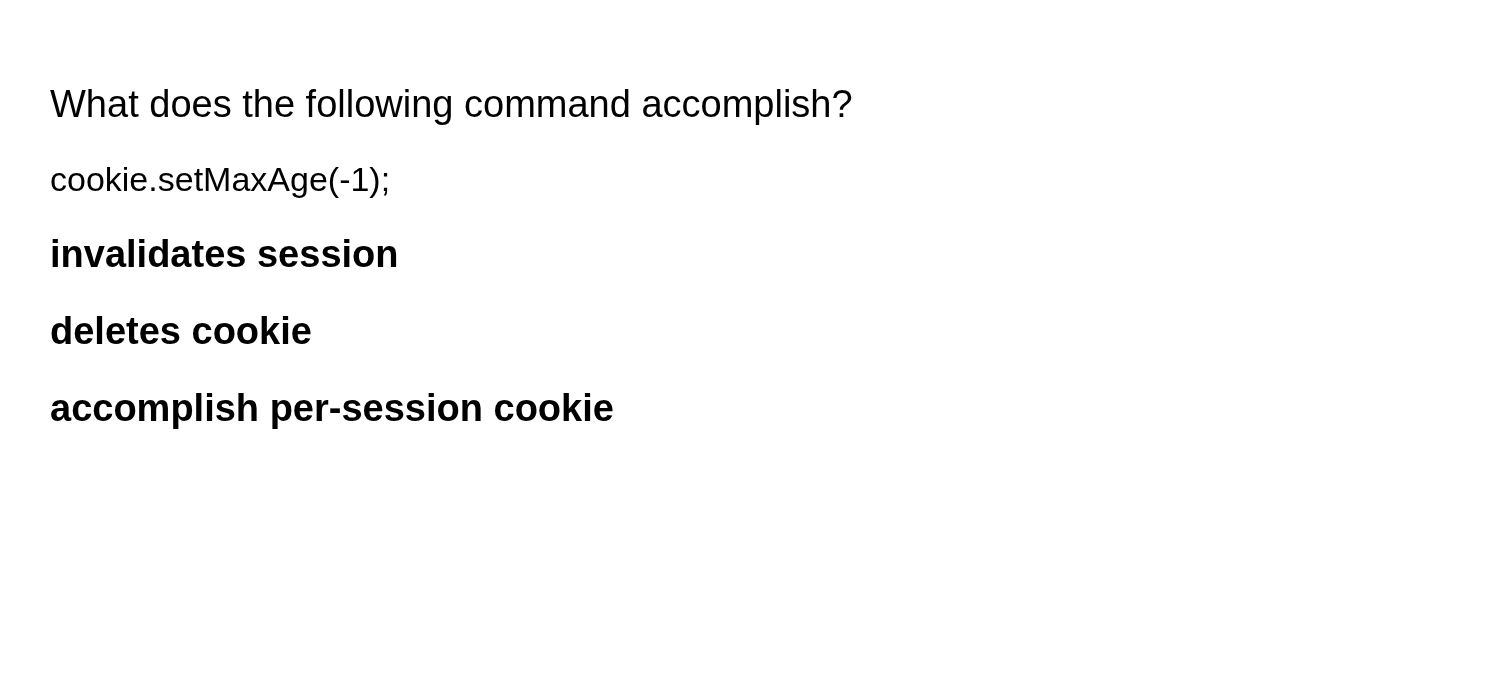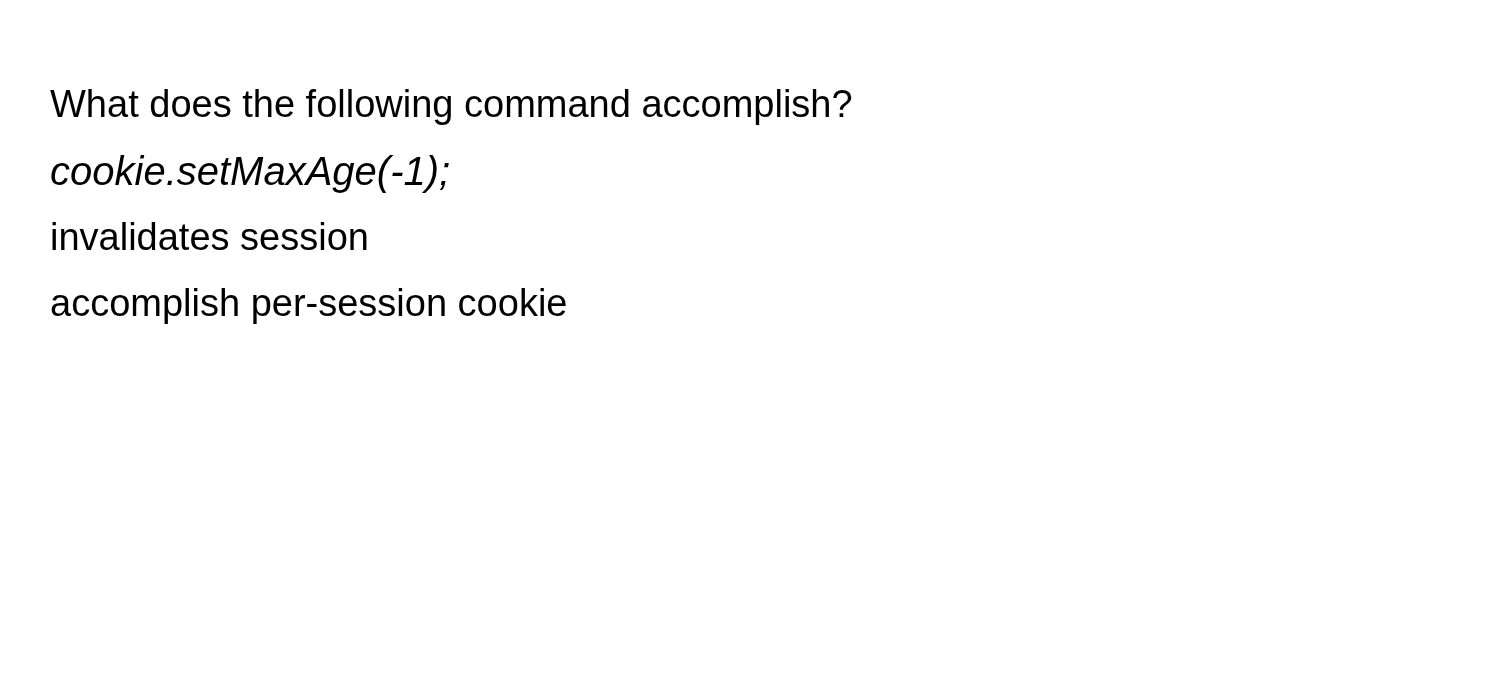--- a/index.html
+++ b/index.html
@@ -11,40 +11,40 @@
       width: 1500px;
       height: 688px;
       background: #ffffff;
       font-family: -apple-system, BlinkMacSystemFont, "Segoe UI", Helvetica, Arial, sans-serif;
       color: #000000;
       padding: 80px 50px;
     }
     .content {
       display: flex;
       flex-direction: column;
-      gap: 16px;
+      gap: 28px;
     }
     .question-line {
       font-size: 38px;
       line-height: 1.3;
       font-weight: 400;
     }
     .code-line {
-      font-size: 40px;
+      font-size: 34px;
       line-height: 1.3;
       font-weight: 400;
-      font-style: italic;
     }
     .option-line {
       font-size: 38px;
       line-height: 1.3;
-      font-weight: 400;
+      font-weight: 700;
     }
   </style>
 </head>
 <body>
 
 <div class="content">
   <div class="question-line">What does the following command accomplish?</div>
   <div class="code-line">cookie.setMaxAge(-1);</div>
   <div class="option-line">invalidates session</div>
+  <div class="option-line">deletes cookie</div>
   <div class="option-line">accomplish per-session cookie</div>
 </div>
 
 </body></html>

